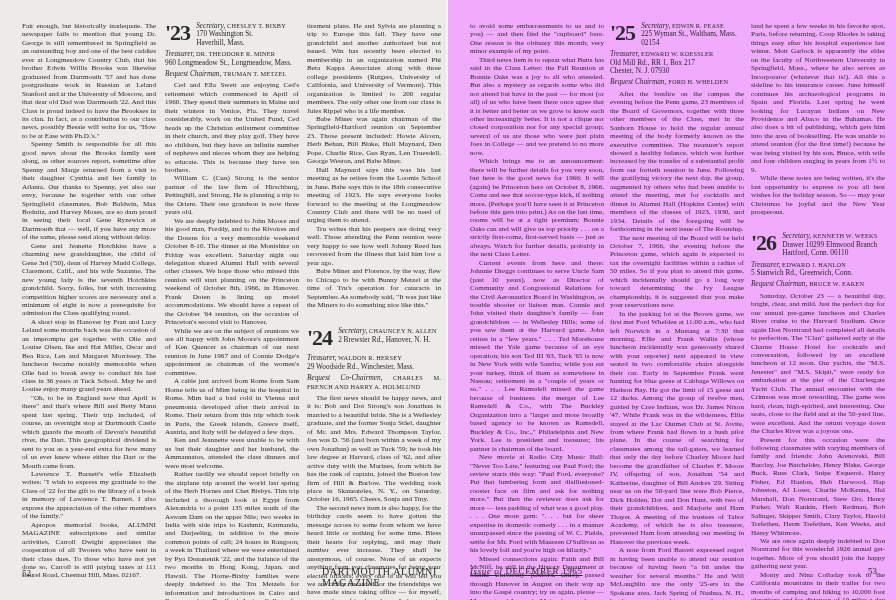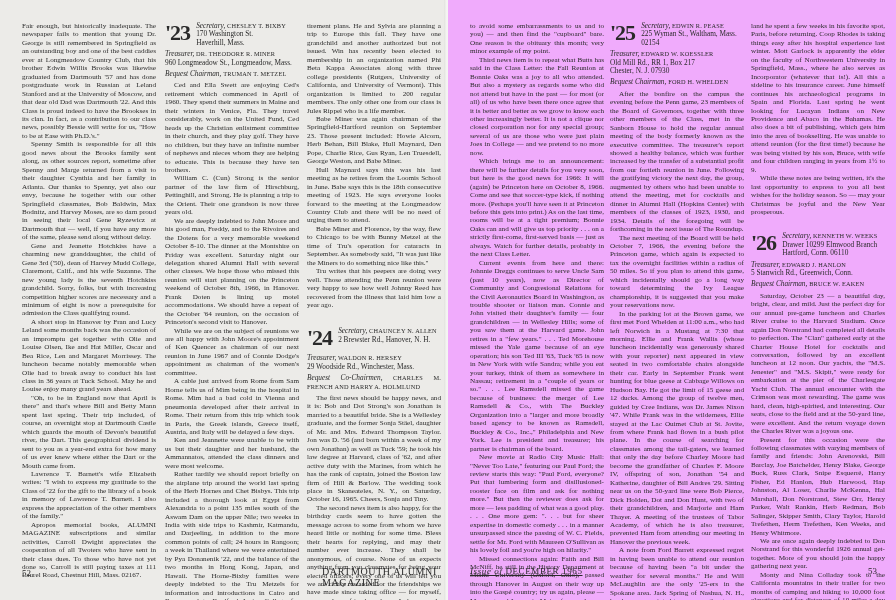--- a/index.html
+++ b/index.html
@@ -54,22 +54,22 @@
     <p>A cable just arrived from Rome from Sam Horne tells us of Mim being in the hospital in Rome. Mim had a bad cold in Vienna and pneumonia developed after their arrival in Rome. Their return from this trip which took in Paris, the Greek islands, Greece itself, Austria, and Italy will be delayed a few days.</p>
     <p>Ken and Jeannette were unable to be with us but their daughter and her husband, the Ammannatos, attended the class dinners and were most welcome.</p>
     <p>Rather tardily we should report briefly on the airplane trip around the world last spring of the Herb Hornes and Chet Bisbys. This trip included a thorough look at Egypt from Alexandria to a point 135 miles south of the Aswam Dam on the upper Nile; two weeks in India with side trips to Kashmir, Katmandu, and Darjeeling, in addition to the more common points of call; 24 hours in Rangoon; a week in Thailand where we were entertained by Pya Donanenik '22, and the balance of the two months in Hong Kong, Japan, and Hawaii. The Horne-Bixby families were deeply indebted to the Tru Metzels for information and introductions in Cairo and Burma and to Bradford Junior College for enjoyable visits in Bangkok and Tokyo.</p>
 
   </div>
 
   <div class="col" style="left:307px;top:22px;width:134px;">
     <p class="noind">tirement plans. He and Sylvia are planning a trip to Europe this fall. They have one grandchild and another authorized but not issued. Win has recently been elected to membership in an organization named Phi Beta Kappa Associates along with three college presidents (Rutgers, University of California, and University of Vermont). This organization is limited to 200 regular members. The only other one from our class is Jules Rippel who is a life member.</p>
     <p>Babe Miner was again chairman of the Springfield-Hartford reunion on September 23. Those present included: Howie Alcorn, Herb Behan, Bill Blake, Hull Maynard, Den Pope, Charlie Rice, Gus Ryan, Len Truesdell, George Weston, and Babe Miner.</p>
     <p>Hull Maynard says this was his last meeting as he retires from the Loomis School in June. Babe says this is the 18th consecutive meeting of 1923. He says everyone looks forward to the meeting at the Longmeadow Country Club and there will be no need of urging them to attend.</p>
+    <p>Tru writes that his peepers are doing very well. Those attending the Penn reunion were very happy to see how well Johnny Reed has recovered from the illness that laid him low a year ago.</p>
     <p>Babe Miner and Florence, by the way, flew to Chicago to be with Bunny Metzel at the time of Tru's operation for cataracts in September. As somebody said, "It was just like the Miners to do something nice like this."</p>
-    <p>Tru writes that his peepers are doing very well. Those attending the Penn reunion were very happy to see how well Johnny Reed has recovered from the illness that laid him low a year ago.</p>
     <div style="height:16px"></div>
     <div class="hdr">
       <span class="yr">'24</span>
       <div class="hdr-txt">
         <i>Secretary,</i> <span class="sc">CHAUNCEY N. ALLEN</span><br>
         <span>2 Brewster Rd., Hanover, N. H.</span>
       </div>
     </div>
     <div class="off"><i>Treasurer,</i> <span class="sc">WALDON R. HERSEY</span><br><span>29 Woodside Rd., Winchester, Mass.</span></div>
     <div class="off"><i>Bequest Co-Chairmen,</i> <span class="sc">CHARLES M. FRENCH AND HARRY A. HOLMLUND</span></div>

